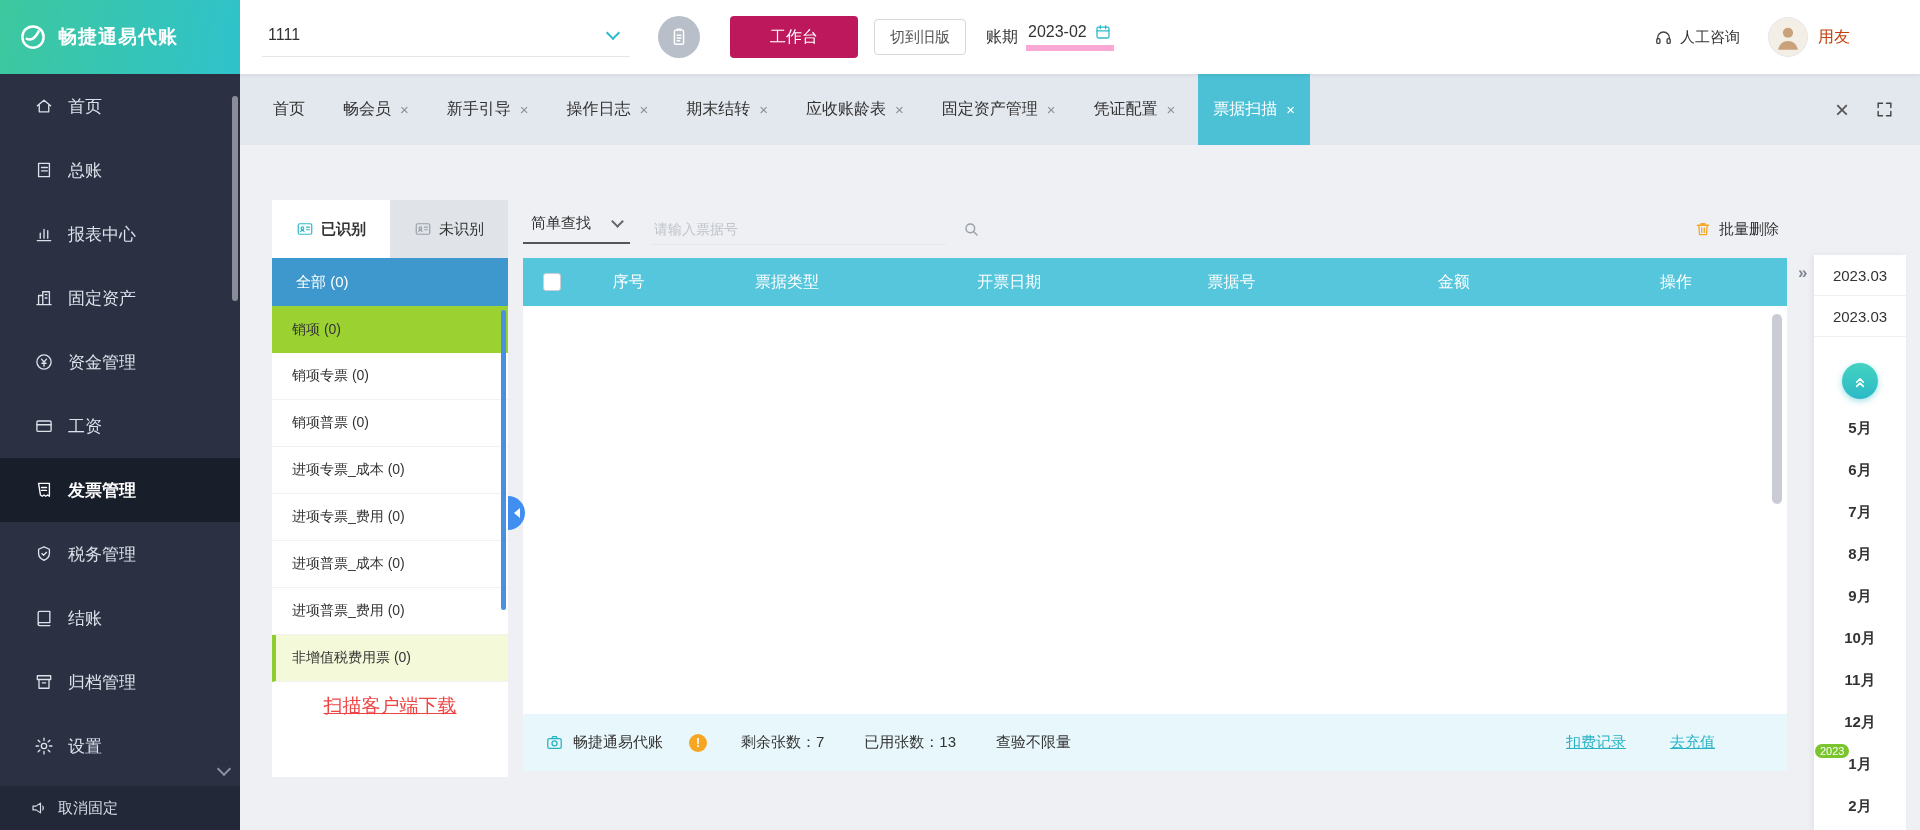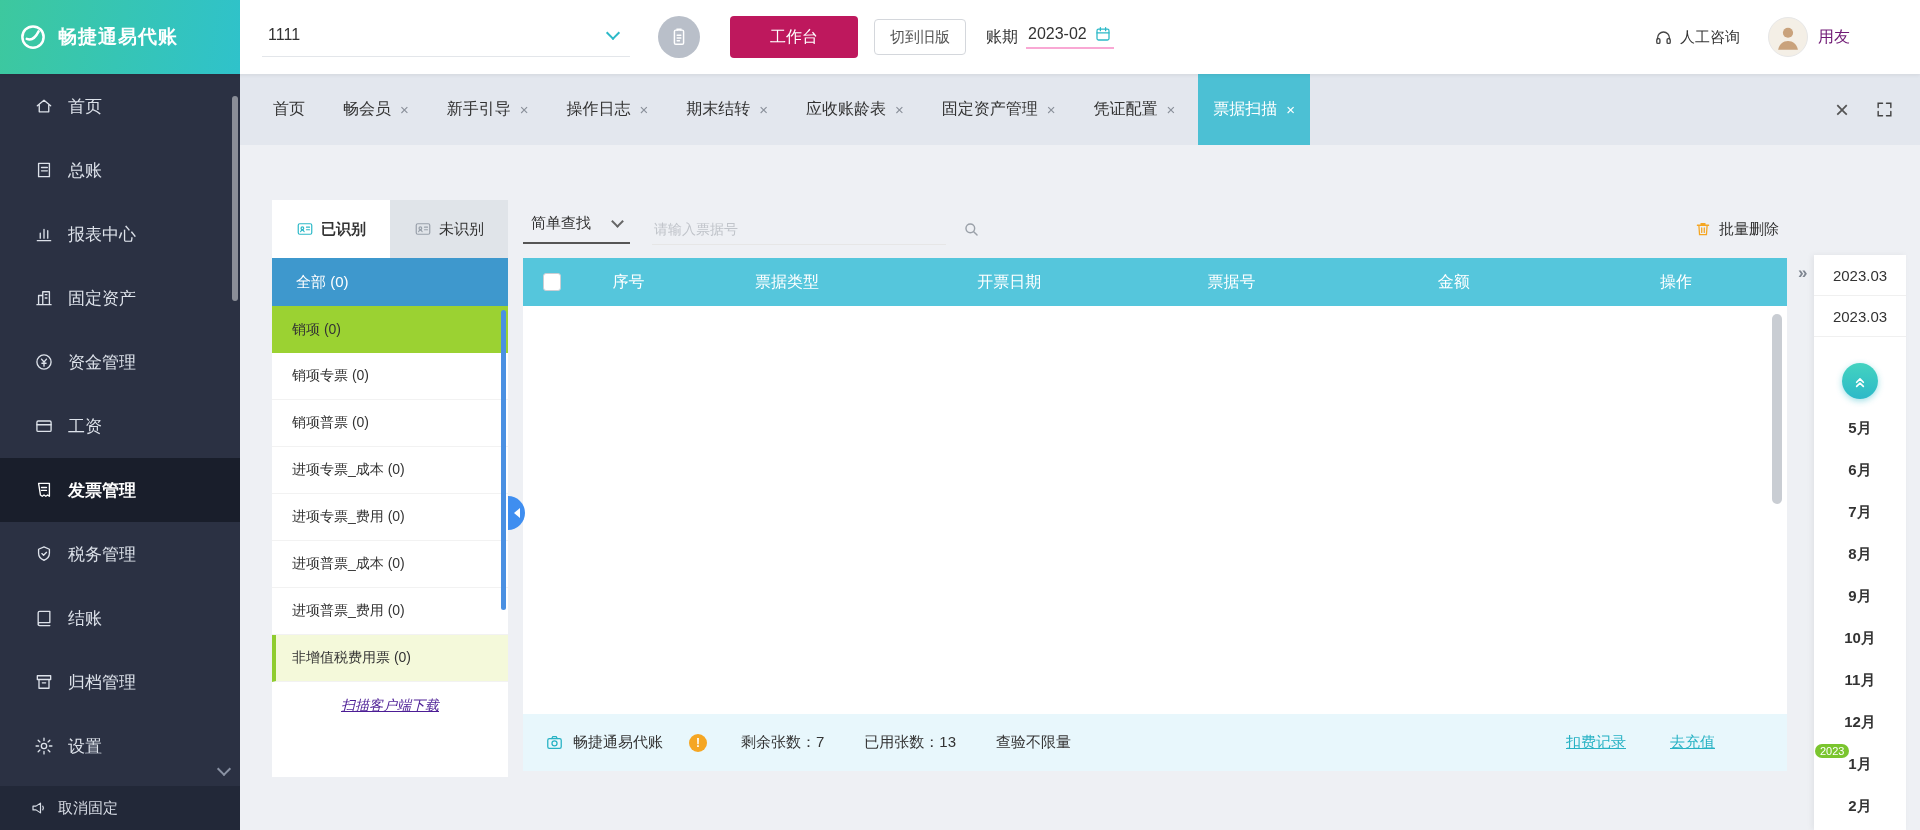--- a/index.html
+++ b/index.html
@@ -16,27 +16,27 @@
     border-bottom:1px solid #e3e6ea;padding:8px 12px 12px 6px;font-size:16px;color:#333;cursor:pointer;}
   .chev{width:8px;height:8px;border-right:2px solid #2cb9c8;border-bottom:2px solid #2cb9c8;
     transform:rotate(45deg);margin-top:-4px;display:inline-block;}
   .task-circle{width:42px;height:42px;border-radius:50%;background:#b9bfc9;margin-left:28px;
     display:flex;align-items:center;justify-content:center;cursor:pointer;flex:0 0 42px;}
   .btn-teal{margin-left:30px;width:128px;height:42px;background:#be185d;color:#fff;border:none;
     border-radius:4px;font-size:16px;cursor:pointer;}
   .btn-outline{margin-left:16px;height:36px;padding:0 15px;background:#fff;border:1px solid #d4d7dc;
     border-radius:4px;color:#555;font-size:15px;cursor:pointer;}
   .period-label{margin-left:20px;font-size:16px;color:#333;}
-  .period-value{margin-left:8px;display:flex;align-items:center;gap:7px;border-bottom:2px solid #f9a8d4;
+  .period-value{margin-left:8px;display:flex;align-items:center;gap:7px;border-bottom:6px solid #f9a8d4;
     padding:0 2px 4px 2px;font-size:16px;color:#333;cursor:pointer;}
   .h-spacer{flex:1;}
   .support{display:flex;align-items:center;gap:7px;font-size:15px;color:#333;cursor:pointer;}
   .avatar{width:38px;height:38px;border-radius:50%;background:#f4efe6;margin-left:28px;border:1px solid #e7e7e7;
     display:flex;align-items:center;justify-content:center;overflow:hidden;flex:0 0 38px;}
-  .username{margin-left:10px;margin-right:70px;font-size:16px;color:#701a75;cursor:pointer;}
+  .username{margin-left:10px;margin-right:70px;font-size:16px;color:#c2410c;cursor:pointer;}
 
   
   .sidebar{position:absolute;top:74px;left:0;width:240px;bottom:0;background:#2b3143;z-index:15;}
   .side-item{height:64px;display:flex;align-items:center;gap:14px;padding-left:34px;color:#dde2ea;
     font-size:17px;cursor:pointer;}
   .side-item.active{background:#191e2b;color:#fff;font-weight:bold;}
   .side-scrollbar{position:absolute;top:22px;right:2px;width:6px;height:205px;
     background:rgba(255,255,255,.45);border-radius:3px;}
   .side-down{position:absolute;right:11px;bottom:56px;width:8px;height:8px;
     border-right:2px solid #8a92a3;border-bottom:2px solid #8a92a3;transform:rotate(45deg);}
@@ -65,22 +65,22 @@
     color:#333;background:#e0e4e9;cursor:pointer;}
   .cat-tab.active{background:#fff;font-weight:bold;}
   .cat-tab .ticon{color:#98a0aa;display:flex;}
   .cat-tab.active .ticon{color:#2cb9c8;}
   .cat-all{height:48px;background:#3e98cd;color:#fff;display:flex;align-items:center;
     padding-left:24px;font-size:15px;cursor:pointer;}
   .cat-item{height:47px;display:flex;align-items:center;padding-left:20px;font-size:14px;color:#333;
     border-bottom:1px solid #f2f2f2;background:#fff;box-sizing:border-box;cursor:pointer;}
   .cat-item.green{background:#9bd232;border-bottom:none;}
   .cat-item.pale{background:#f4f9da;border-left:4px solid #8fcc2f;padding-left:16px;}
-  .cat-link{height:48px;display:flex;align-items:center;justify-content:center;color:#4c1d95;
-    font-size:14px;text-decoration:underline;cursor:pointer;font-style:italic;}
+  .cat-link{height:48px;display:flex;align-items:center;justify-content:center;color:#ef4444;
+    font-size:19px;text-decoration:underline;cursor:pointer;}
   .cat-scrollbar{position:absolute;right:2px;top:110px;width:5px;height:300px;background:#4a90e2;border-radius:3px;}
   .collapse-toggle{position:absolute;left:268px;top:351px;width:17px;height:34px;background:#3f8ef0;
     border-radius:0 17px 17px 0;display:flex;align-items:center;justify-content:center;cursor:pointer;z-index:5;}
   .tri-left{width:0;height:0;border-top:5px solid transparent;border-bottom:5px solid transparent;
     border-right:6px solid #fff;}
 
   
   .main-panel{position:absolute;left:283px;top:55px;width:1264px;}
   .toolbar{height:58px;display:flex;align-items:center;}
   .search-mode{display:flex;align-items:center;gap:22px;padding:0 8px 9px 8px;border-bottom:2px solid #555;

